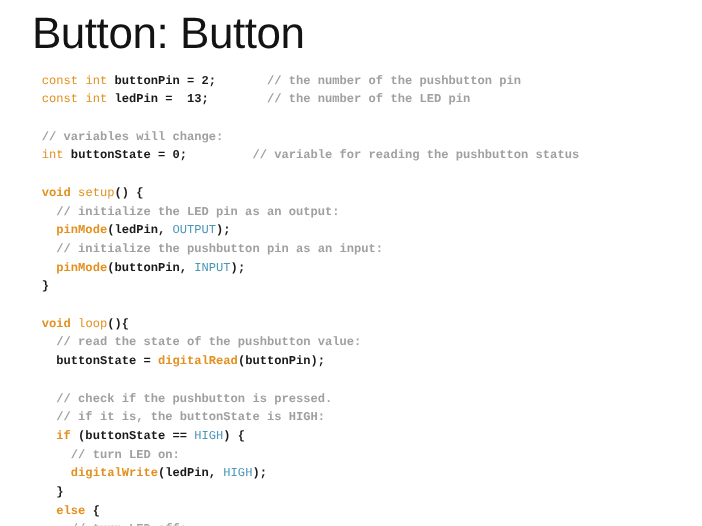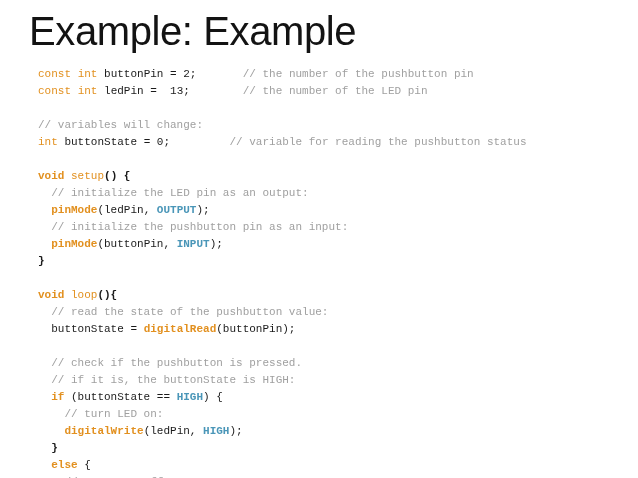--- a/index.html
+++ b/index.html
@@ -47,28 +47,28 @@
   }
 
   .code-line {
     height: 17px;
     white-space: pre;
   }
 
   
   .tok-kw    { color: #E2901F; font-weight: normal; }
   .tok-fn    { color: #E2901F; font-weight: bold; }
-  .tok-const { color: #4A96B8; font-weight: bold; }
-  .tok-cmt   { color: #a0a0a0; font-weight: normal; }
-  .tok-id    { color: #1a1a1a; font-weight: normal; }
+  .tok-const { color: #4A96B8; font-weight: normal; }
+  .tok-cmt   { color: #a0a0a0; font-weight: bold; }
+  .tok-id    { color: #1a1a1a; font-weight: bold; }
   .tok-punc  { color: #1a1a1a; font-weight: bold; }
   .tok-plain { color: #1a1a1a; font-weight: normal; }
 </style>
 </head>
 <body>
 
 <div id="slide">
 
-  <div id="slide-title">Example: Example</div>
+  <div id="slide-title">Button: Button</div>
 
   <div id="code-block"><div class="code-line"><span class="tok-kw">const</span><span class="tok-plain"> </span><span class="tok-kw">int</span><span class="tok-plain"> </span><span class="tok-id">buttonPin = 2;</span><span class="tok-plain">       </span><span class="tok-cmt">// the number of the pushbutton pin</span></div><div class="code-line"><span class="tok-kw">const</span><span class="tok-plain"> </span><span class="tok-kw">int</span><span class="tok-plain"> </span><span class="tok-id">ledPin =  13;</span><span class="tok-plain">        </span><span class="tok-cmt">// the number of the LED pin</span></div><div class="code-line">&nbsp;</div><div class="code-line"><span class="tok-cmt">// variables will change:</span></div><div class="code-line"><span class="tok-kw">int</span><span class="tok-plain"> </span><span class="tok-id">buttonState = 0;</span><span class="tok-plain">         </span><span class="tok-cmt">// variable for reading the pushbutton status</span></div><div class="code-line">&nbsp;</div><div class="code-line"><span class="tok-fn">void</span><span class="tok-plain"> </span><span class="tok-kw">setup</span><span class="tok-punc">() {</span></div><div class="code-line"><span class="tok-plain">  </span><span class="tok-cmt">// initialize the LED pin as an output:</span></div><div class="code-line"><span class="tok-plain">  </span><span class="tok-fn">pinMode</span><span class="tok-id">(ledPin, </span><span class="tok-const">OUTPUT</span><span class="tok-id">);</span></div><div class="code-line"><span class="tok-plain">  </span><span class="tok-cmt">// initialize the pushbutton pin as an input:</span></div><div class="code-line"><span class="tok-plain">  </span><span class="tok-fn">pinMode</span><span class="tok-id">(buttonPin, </span><span class="tok-const">INPUT</span><span class="tok-id">);</span></div><div class="code-line"><span class="tok-punc">}</span></div><div class="code-line">&nbsp;</div><div class="code-line"><span class="tok-fn">void</span><span class="tok-plain"> </span><span class="tok-kw">loop</span><span class="tok-punc">(){</span></div><div class="code-line"><span class="tok-plain">  </span><span class="tok-cmt">// read the state of the pushbutton value:</span></div><div class="code-line"><span class="tok-plain">  </span><span class="tok-id">buttonState = </span><span class="tok-fn">digitalRead</span><span class="tok-id">(buttonPin);</span></div><div class="code-line">&nbsp;</div><div class="code-line"><span class="tok-plain">  </span><span class="tok-cmt">// check if the pushbutton is pressed.</span></div><div class="code-line"><span class="tok-plain">  </span><span class="tok-cmt">// if it is, the buttonState is HIGH:</span></div><div class="code-line"><span class="tok-plain">  </span><span class="tok-fn">if</span><span class="tok-id"> (buttonState == </span><span class="tok-const">HIGH</span><span class="tok-id">) {</span></div><div class="code-line"><span class="tok-plain">    </span><span class="tok-cmt">// turn LED on:</span></div><div class="code-line"><span class="tok-plain">    </span><span class="tok-fn">digitalWrite</span><span class="tok-id">(ledPin, </span><span class="tok-const">HIGH</span><span class="tok-id">);</span></div><div class="code-line"><span class="tok-punc">  }</span></div><div class="code-line"><span class="tok-plain">  </span><span class="tok-fn">else</span><span class="tok-id"> {</span></div><div class="code-line"><span class="tok-plain">    </span><span class="tok-cmt">// turn LED off:</span></div></div>
 
 </div>
 
 </body></html>

